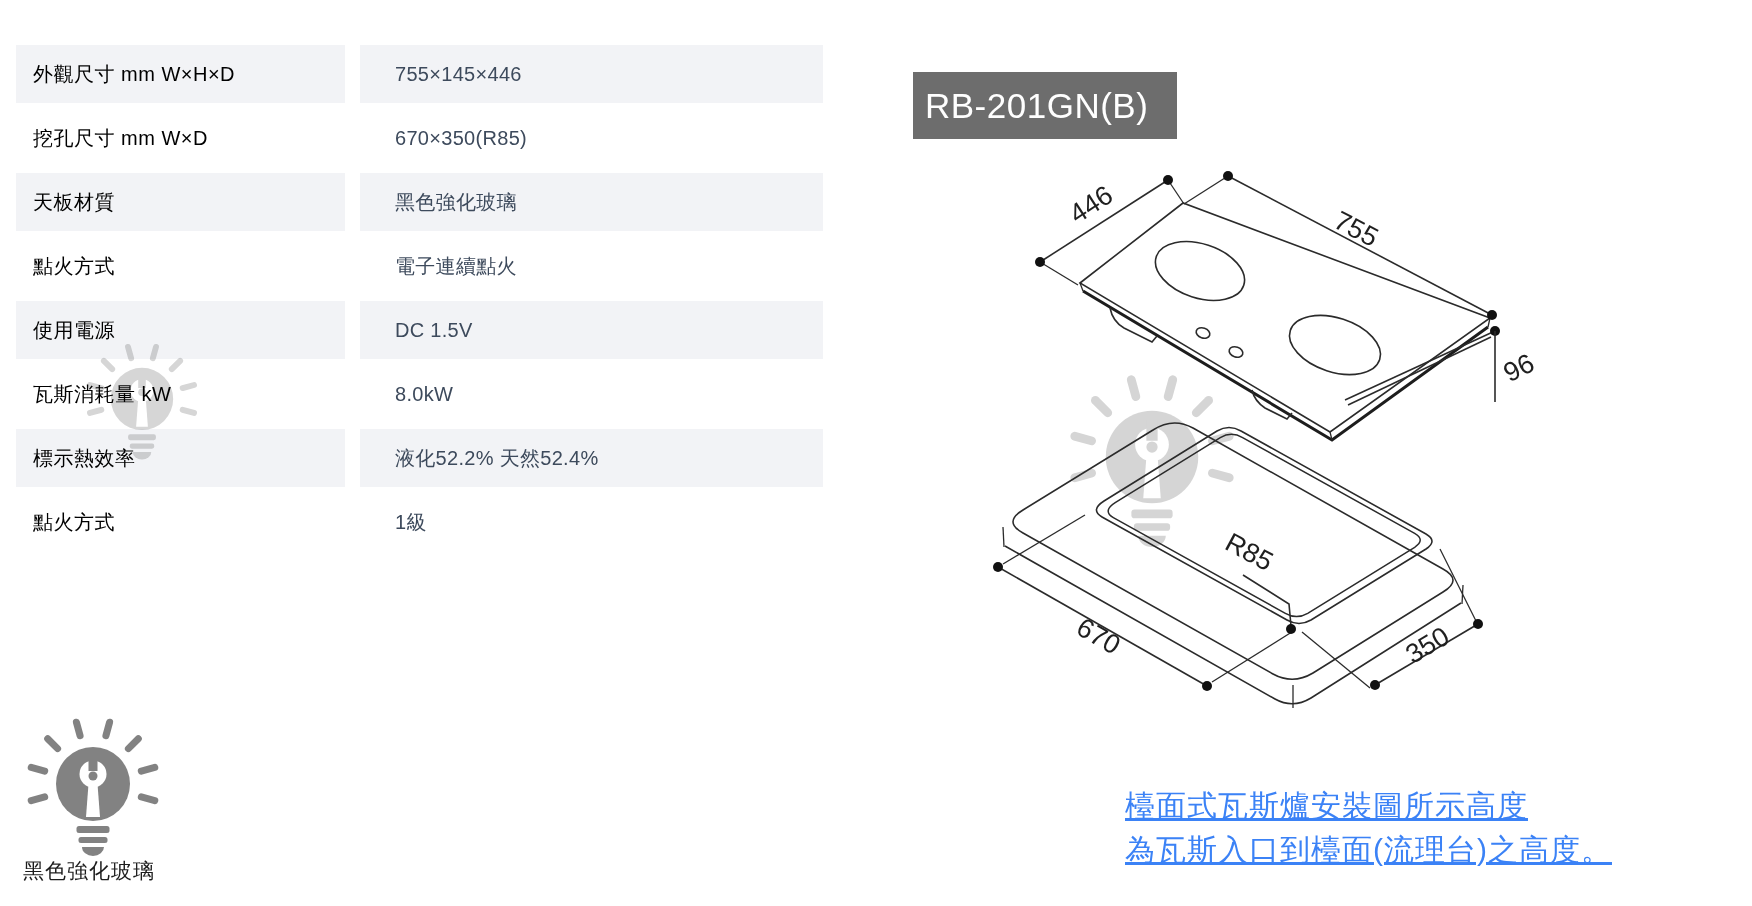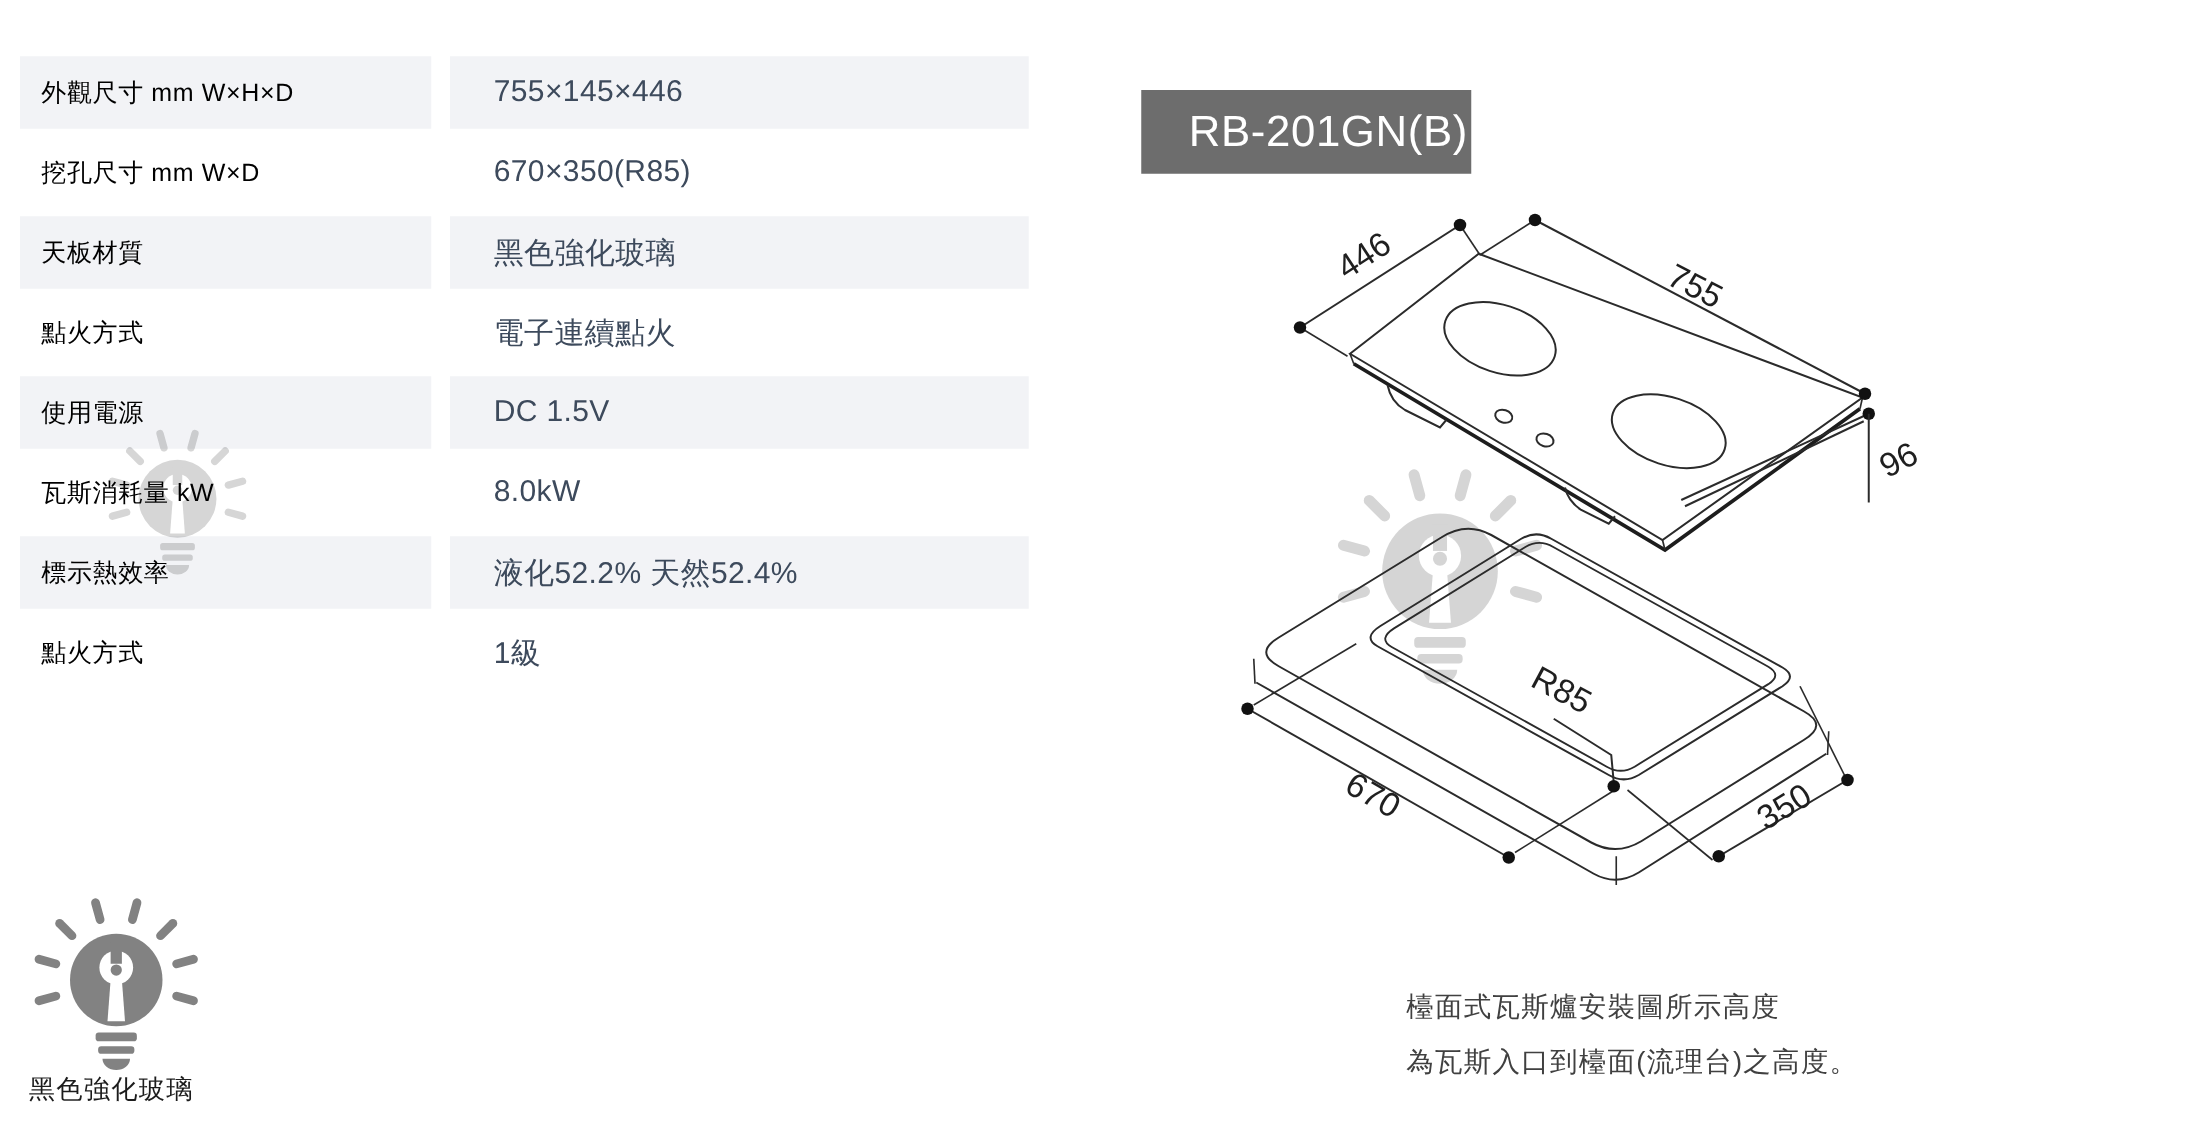--- a/index.html
+++ b/index.html
@@ -9,43 +9,43 @@
   
   .spec-table{position:absolute;left:16px;top:45px;width:822px;}
   .spec-row{display:flex;}
   .spec-row .cell{display:flex;align-items:center;background:transparent;}
   .spec-row .cell.label{width:329px;padding-left:17px;box-sizing:border-box;}
   .spec-row .cell.value{width:463px;margin-left:15px;padding-left:35px;box-sizing:border-box;}
   .spec-row.shade .cell{background:#f2f3f6;}
   .spec-row.tall{height:70px;}
   .spec-row.short{height:58px;}
   .spec-row .cell.label{color:#000000;font-size:20px;letter-spacing:.5px;}
-  .spec-row .cell.value{color:#3d4a5c;font-size:24px;letter-spacing:.3px;}
+  .spec-row .cell.value{color:#3d4a5c;font-size:20px;letter-spacing:.3px;}
 
   
   .table-watermark{position:absolute;left:83px;top:340px;width:118px;height:128px;
                    color:#d6d6d6;mix-blend-mode:multiply;pointer-events:none;}
 
   
   .model-badge{position:absolute;left:913px;top:72px;width:264px;height:67px;
                background:#6d6d6d;color:#ffffff;font-size:35px;line-height:67px;
-               padding-left:38px;box-sizing:border-box;letter-spacing:.5px;}
+               padding-left:12px;box-sizing:border-box;letter-spacing:.5px;}
 
   
   .diagram{position:absolute;left:900px;top:150px;width:660px;height:570px;}
   .diagram .ln{stroke:#2b2b2b;stroke-width:1.6;fill:none;}
   .diagram .thick{stroke:#1d1d1d;stroke-width:3;fill:none;}
   .diagram .thin{stroke:#2b2b2b;stroke-width:1.3;fill:none;}
   .diagram .dot{fill:#111;}
   .diagram text{fill:#1f1f1f;font-size:27px;font-family:"Liberation Sans",sans-serif;}
   .dwg-watermark{color:#d5d5d5;}
 
   
-  .note{position:absolute;left:1125px;top:784px;color:#404040;font-size:22px;
-        line-height:44px;letter-spacing:1px;}
+  .note{position:absolute;left:1125px;top:784px;color:#3b82f6;font-size:30px;
+        line-height:44px;letter-spacing:1px;text-decoration:underline;}
 
   
   .logo{position:absolute;left:23px;top:714px;width:170px;}
   .logo svg{width:140px;height:152px;color:#828282;}
   .logo-caption{position:absolute;left:0px;top:143px;width:170px;color:#1c1c1c;
                 font-size:21px;letter-spacing:1px;white-space:nowrap;}
   .defs-hidden{position:absolute;width:0;height:0;overflow:hidden;}
 </style>
 </head>
 <body>

